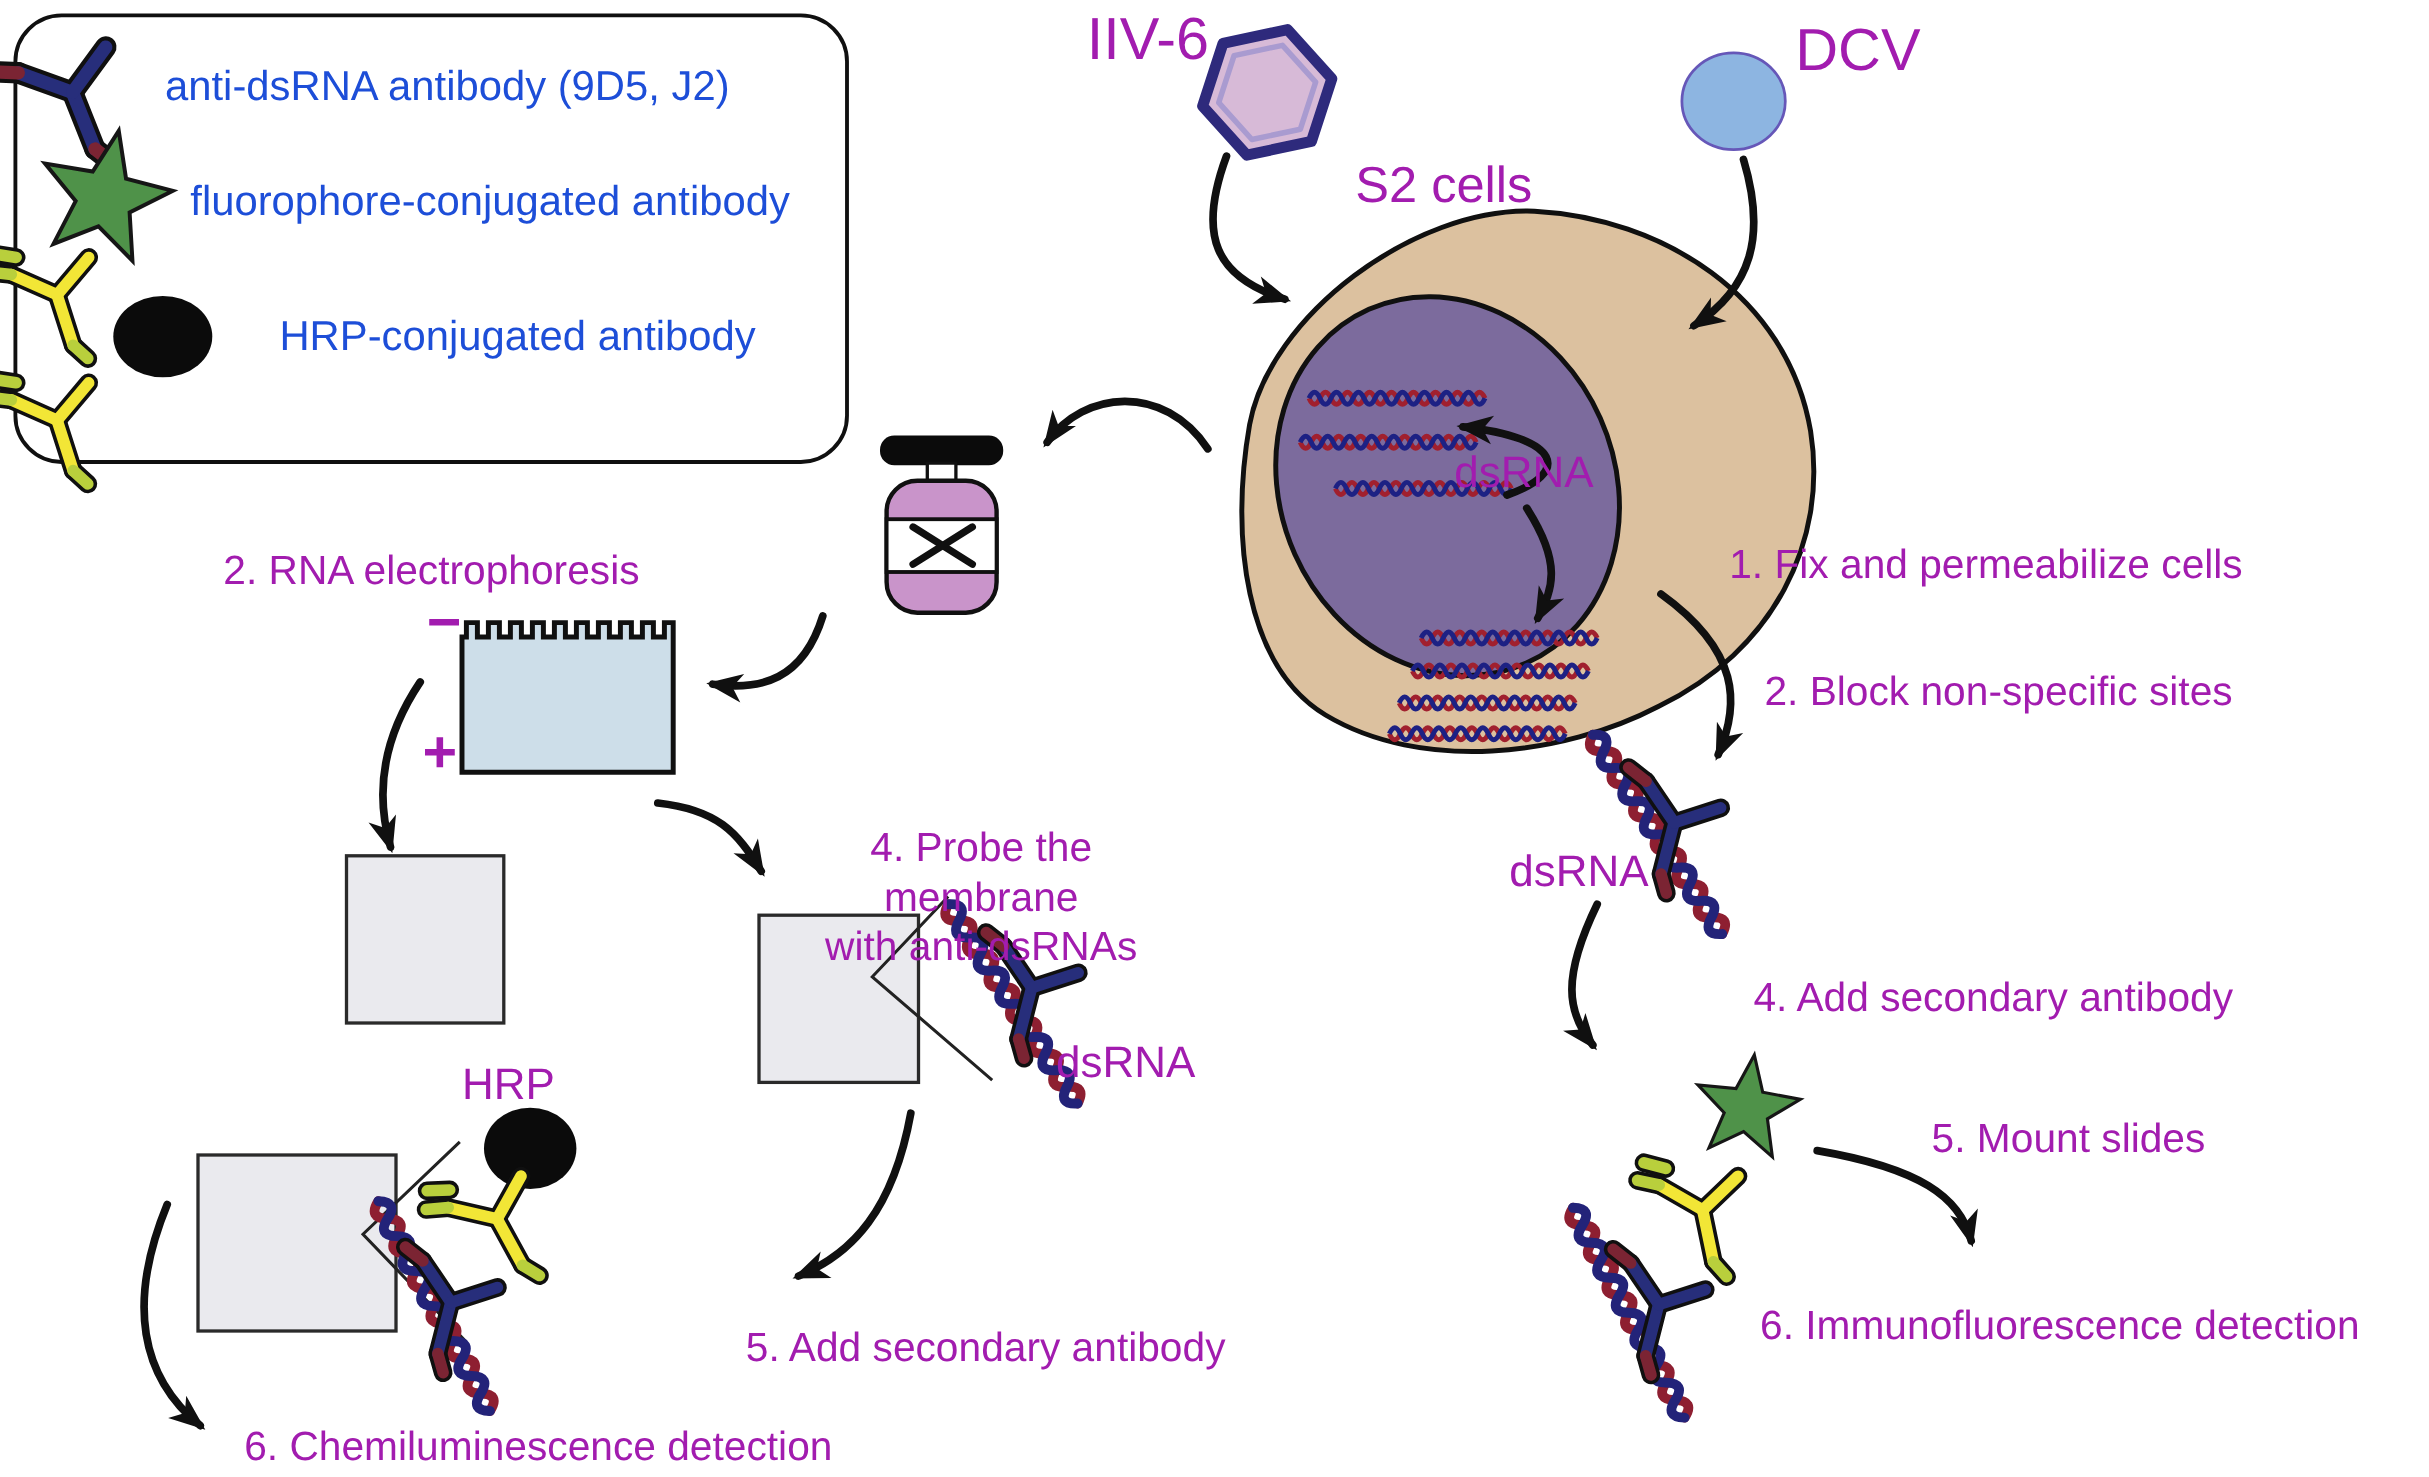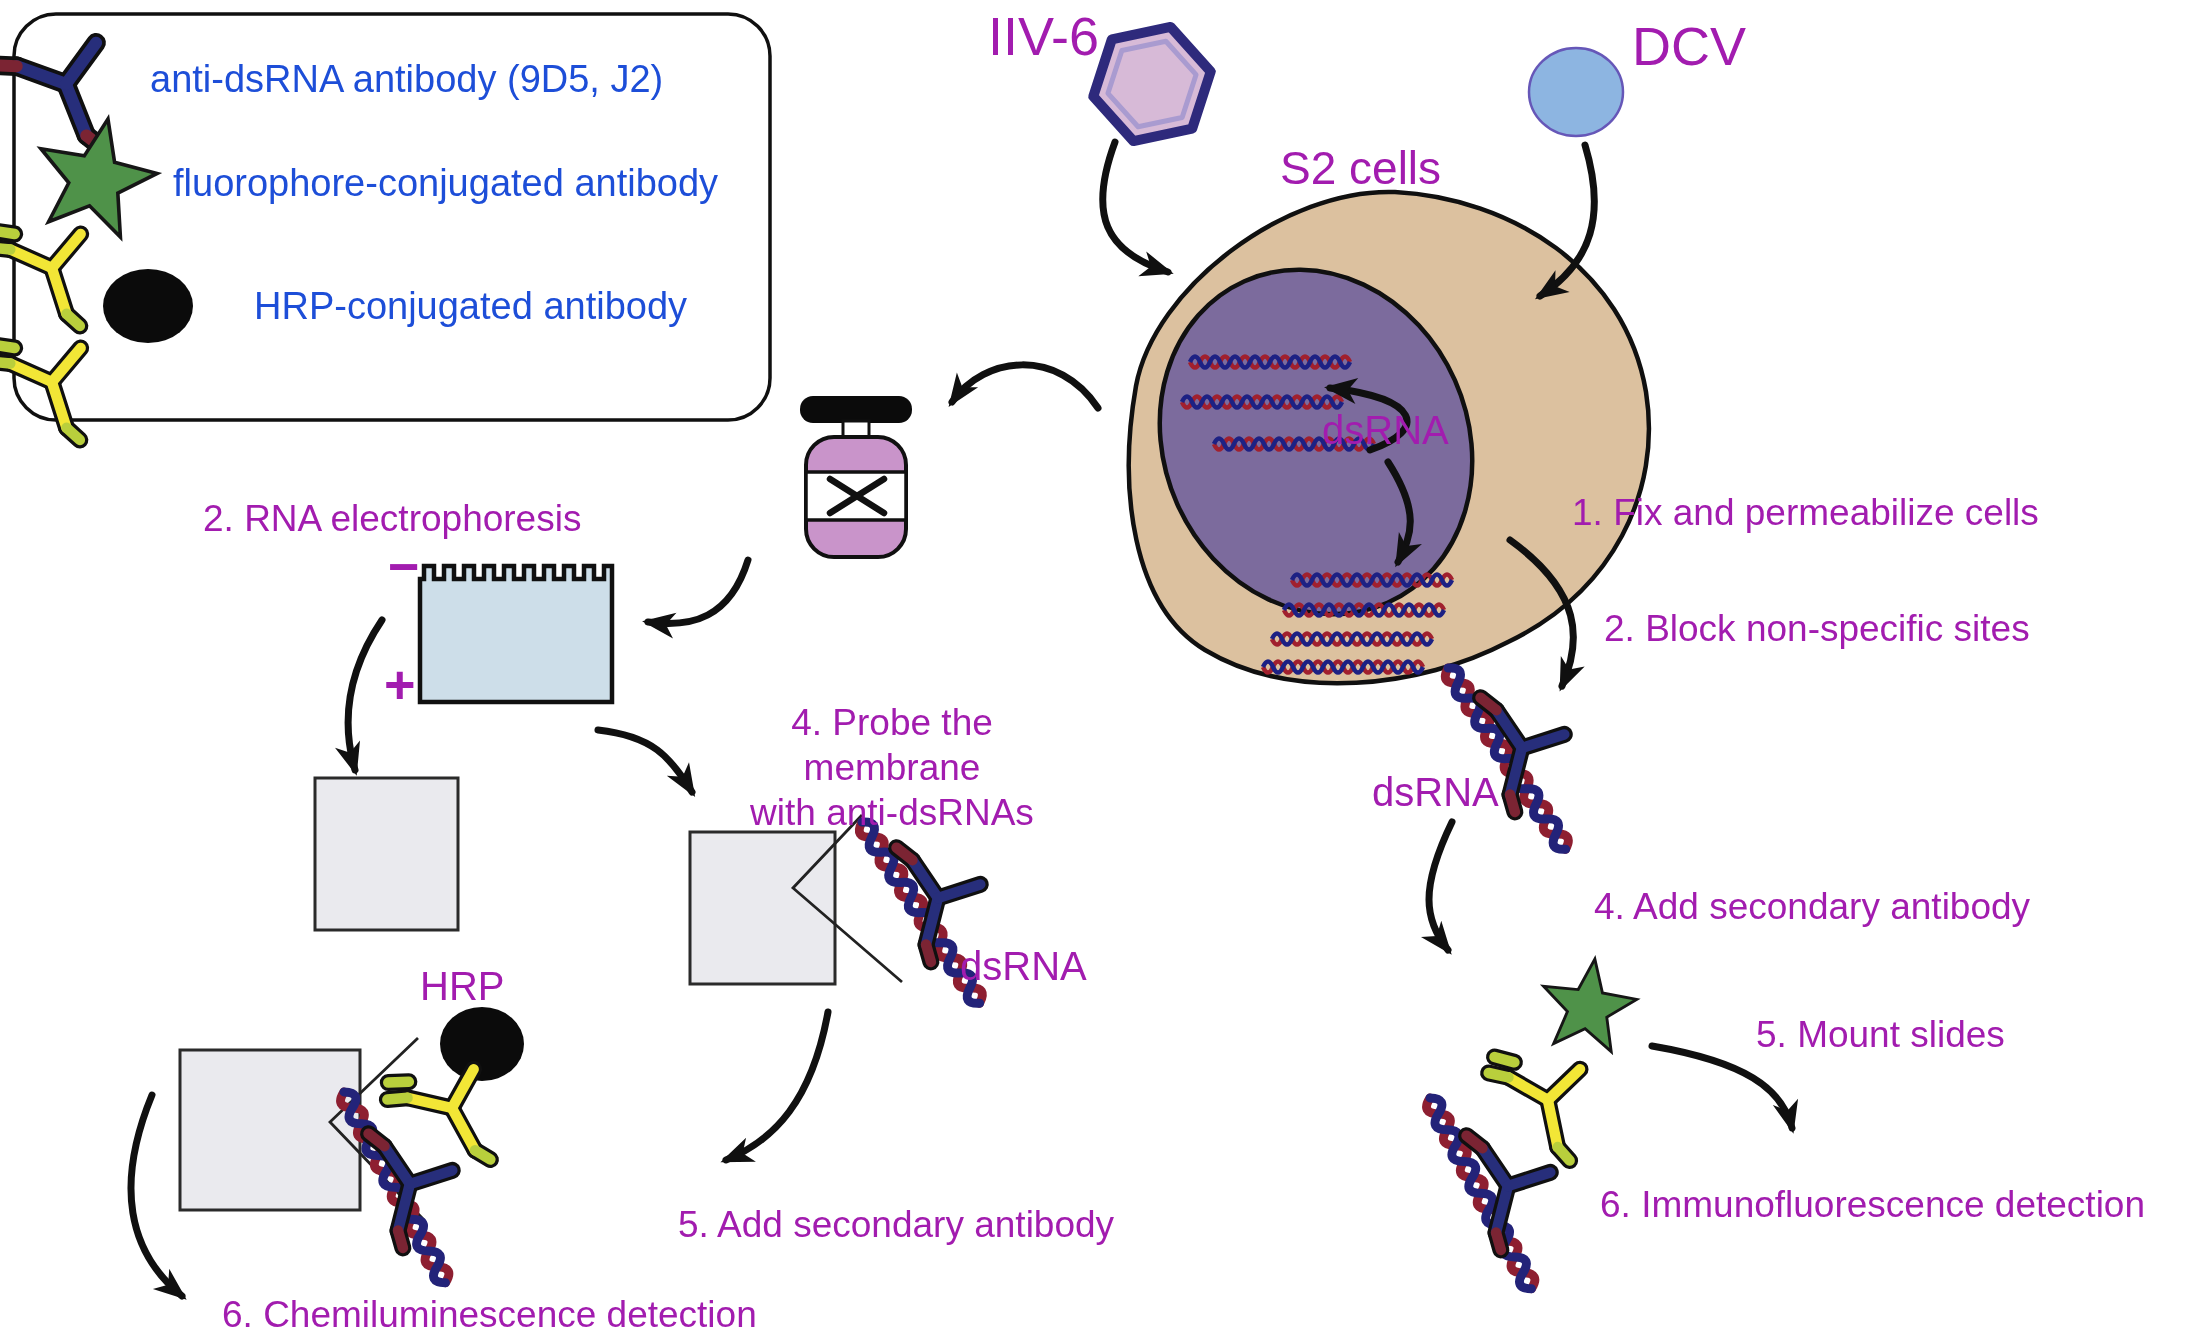--- a/index.html
+++ b/index.html
@@ -6,21 +6,21 @@
   #stage{
     position:relative;width:2208px;height:1343px;overflow:hidden;
     background:#ffffff;font-family:"Liberation Sans",sans-serif;color:#111;
   }
   #art{position:absolute;left:0;top:0;}
   .lbl{position:absolute;font-size:37px;line-height:1.22;white-space:nowrap;color:#a21caf;}
   .lbl-big{font-size:54px;}
   .lbl-s2{font-size:46px;}
   .lbl-ds{font-size:40px;}
   .lbl-sign{font-size:54px;font-weight:bold;}
-  .lbl-center{text-align:center;white-space:normal;}
+  .lbl-center{text-align:center;white-space:normal;margin-top:48px;}
   .legend-label{position:absolute;font-size:38px;color:#1d4ed8;white-space:nowrap;}
 </style>
 </head>
 <body>
 
 <div id="stage">
 
   <svg id="art" width="2208" height="1343" viewBox="0 0 2208 1343">
     <defs>
       <marker id="ah" markerUnits="userSpaceOnUse" markerWidth="36" markerHeight="32" refX="28" refY="15" orient="auto">
@@ -187,21 +187,21 @@
       <use href="#ab-blue" transform="translate(1508,1186) rotate(18)"></use>
     </g>
   </svg>
 
   <div class="legend-label" style="left:150px;top:58px;">anti-dsRNA antibody (9D5, J2)</div>
   <div class="legend-label" style="left:173px;top:162px;">fluorophore-conjugated antibody</div>
   <div class="legend-label" style="left:254px;top:285px;">HRP-conjugated antibody</div>
 
   <div class="lbl lbl-big" style="left:988px;top:4px;">IIV-6</div>
   <div class="lbl lbl-big" style="left:1632px;top:14px;">DCV</div>
-  <div class="lbl lbl-s2" style="left:1232px;top:140px;margin-left:48px;">S2 cells</div>
+  <div class="lbl lbl-s2" style="left:1232px;top:140px;">S2 cells</div>
   <div class="lbl lbl-ds" style="left:1322px;top:406px;">dsRNA</div>
 
   <div class="lbl" style="left:203px;top:496px;">2. RNA electrophoresis</div>
   <div class="lbl lbl-sign" style="left:388px;top:534px;">−</div>
   <div class="lbl lbl-sign" style="left:384px;top:652px;">+</div>
   <div class="lbl lbl-center" style="left:707px;top:700px;width:370px;"><span>4. Probe the membrane</span><br>
        <span>with anti-dsRNAs</span></div>
   <div class="lbl lbl-ds" style="left:960px;top:942px;">dsRNA</div>
   <div class="lbl lbl-ds" style="left:420px;top:962px;">HRP</div>
   <div class="lbl" style="left:678px;top:1202px;">5. Add secondary antibody</div>

